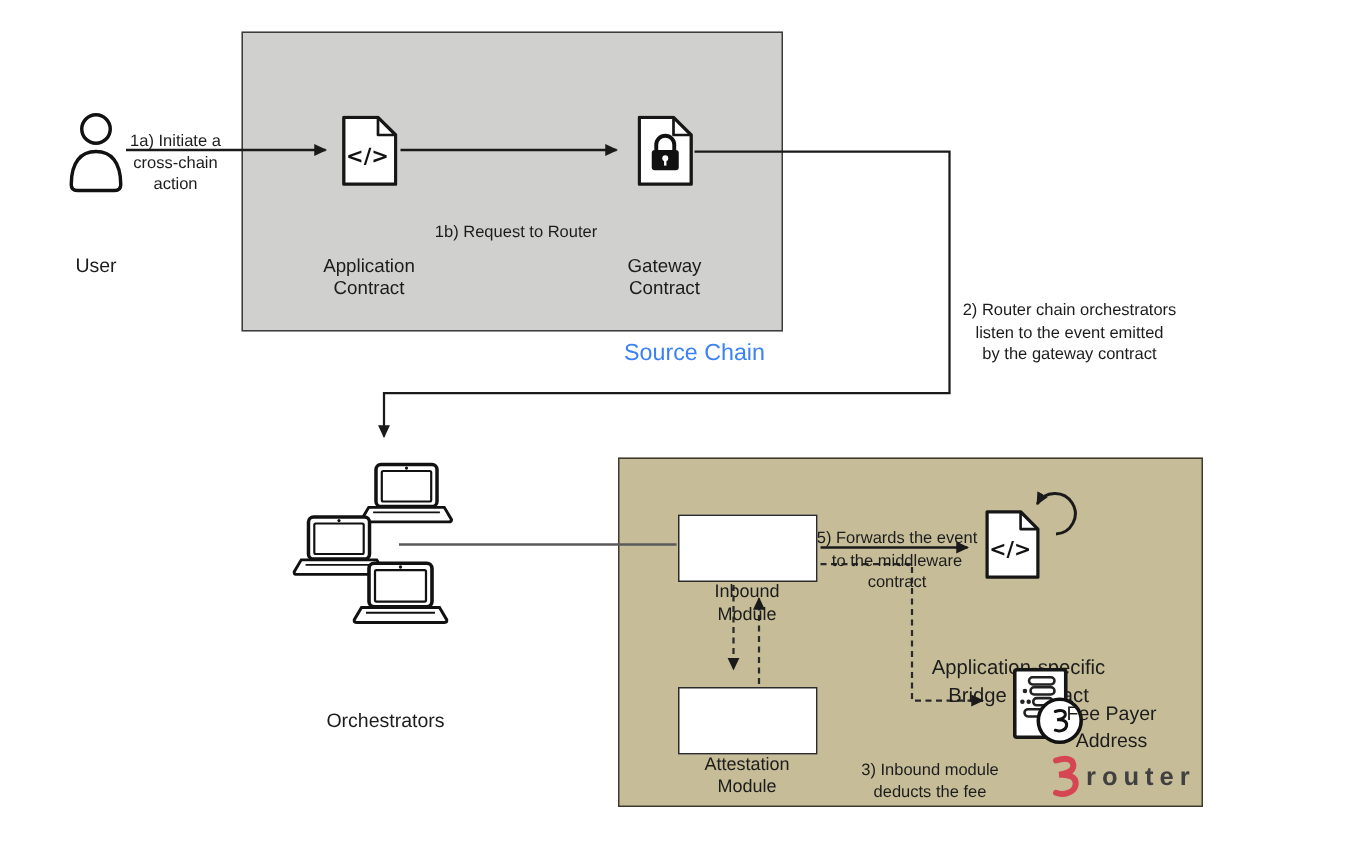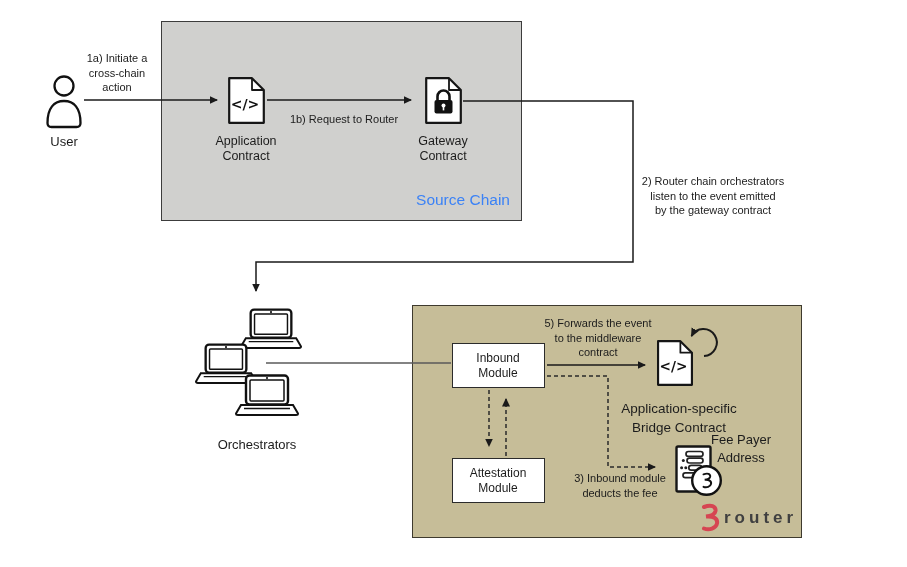--- a/index.html
+++ b/index.html
@@ -3,21 +3,21 @@
 <meta charset="utf-8">
 <style>
   html,body{margin:0;padding:0;background:#ffffff;}
   #canvas{
     position:relative;width:907px;height:567px;background:#ffffff;overflow:hidden;
     font-family:"Liberation Sans","DejaVu Sans",sans-serif;color:#1c1c1c;
   }
   .abs{position:absolute;}
   .txt{
     position:absolute;transform:translate(-50%,-50%);
-    white-space:pre-line;text-align:center;line-height:15px;font-size:11px;color:#1c1c1c;
+    white-space:pre-line;text-align:center;line-height:15px;font-size:11px;color:#1c1c1c;margin-top:36px;
   }
   .region{position:absolute;box-sizing:border-box;border:1.6px solid #3c3c3c;}
   .module-box{
     position:absolute;box-sizing:border-box;background:#ffffff;border:1.6px solid #2b2b2b;
   }
   .node-label{font-size:12.5px;line-height:15px;}
   .mod-label{font-size:12px;line-height:15px;}
   .big-label{font-size:13px;}
   .ann{font-size:11px;line-height:14.5px;}
   #t-source{font-size:15.5px;color:#3b82f6;line-height:18px;}
@@ -92,21 +92,21 @@
   </svg>
   <div class="txt node-label" style="left:443px;top:149px">Gateway
 Contract</div>
 
   <div class="txt" id="t-source" style="left:463px;top:200px">Source Chain</div>
 
   <div class="txt ann" style="left:117px;top:73px">1a) Initiate a
 cross-chain
 action</div>
   <div class="txt ann" style="left:344px;top:119px">1b) Request to Router</div>
-  <div class="txt ann" style="left:713px;top:196px">2) Router chain orchestrators
+  <div class="txt ann" style="left:713px;top:186px">2) Router chain orchestrators
 listen to the event emitted
 by the gateway contract</div>
 
   <svg class="abs" style="left:240px;top:308px" width="62" height="43" viewBox="0 0 64 44">
       <use href="#laptop-sym"></use>
     </svg>
   <svg class="abs" style="left:195px;top:343px" width="62" height="43" viewBox="0 0 64 44">
       <use href="#laptop-sym"></use>
     </svg>
   <svg class="abs" style="left:235px;top:374px" width="64" height="44" viewBox="0 0 64 44">

